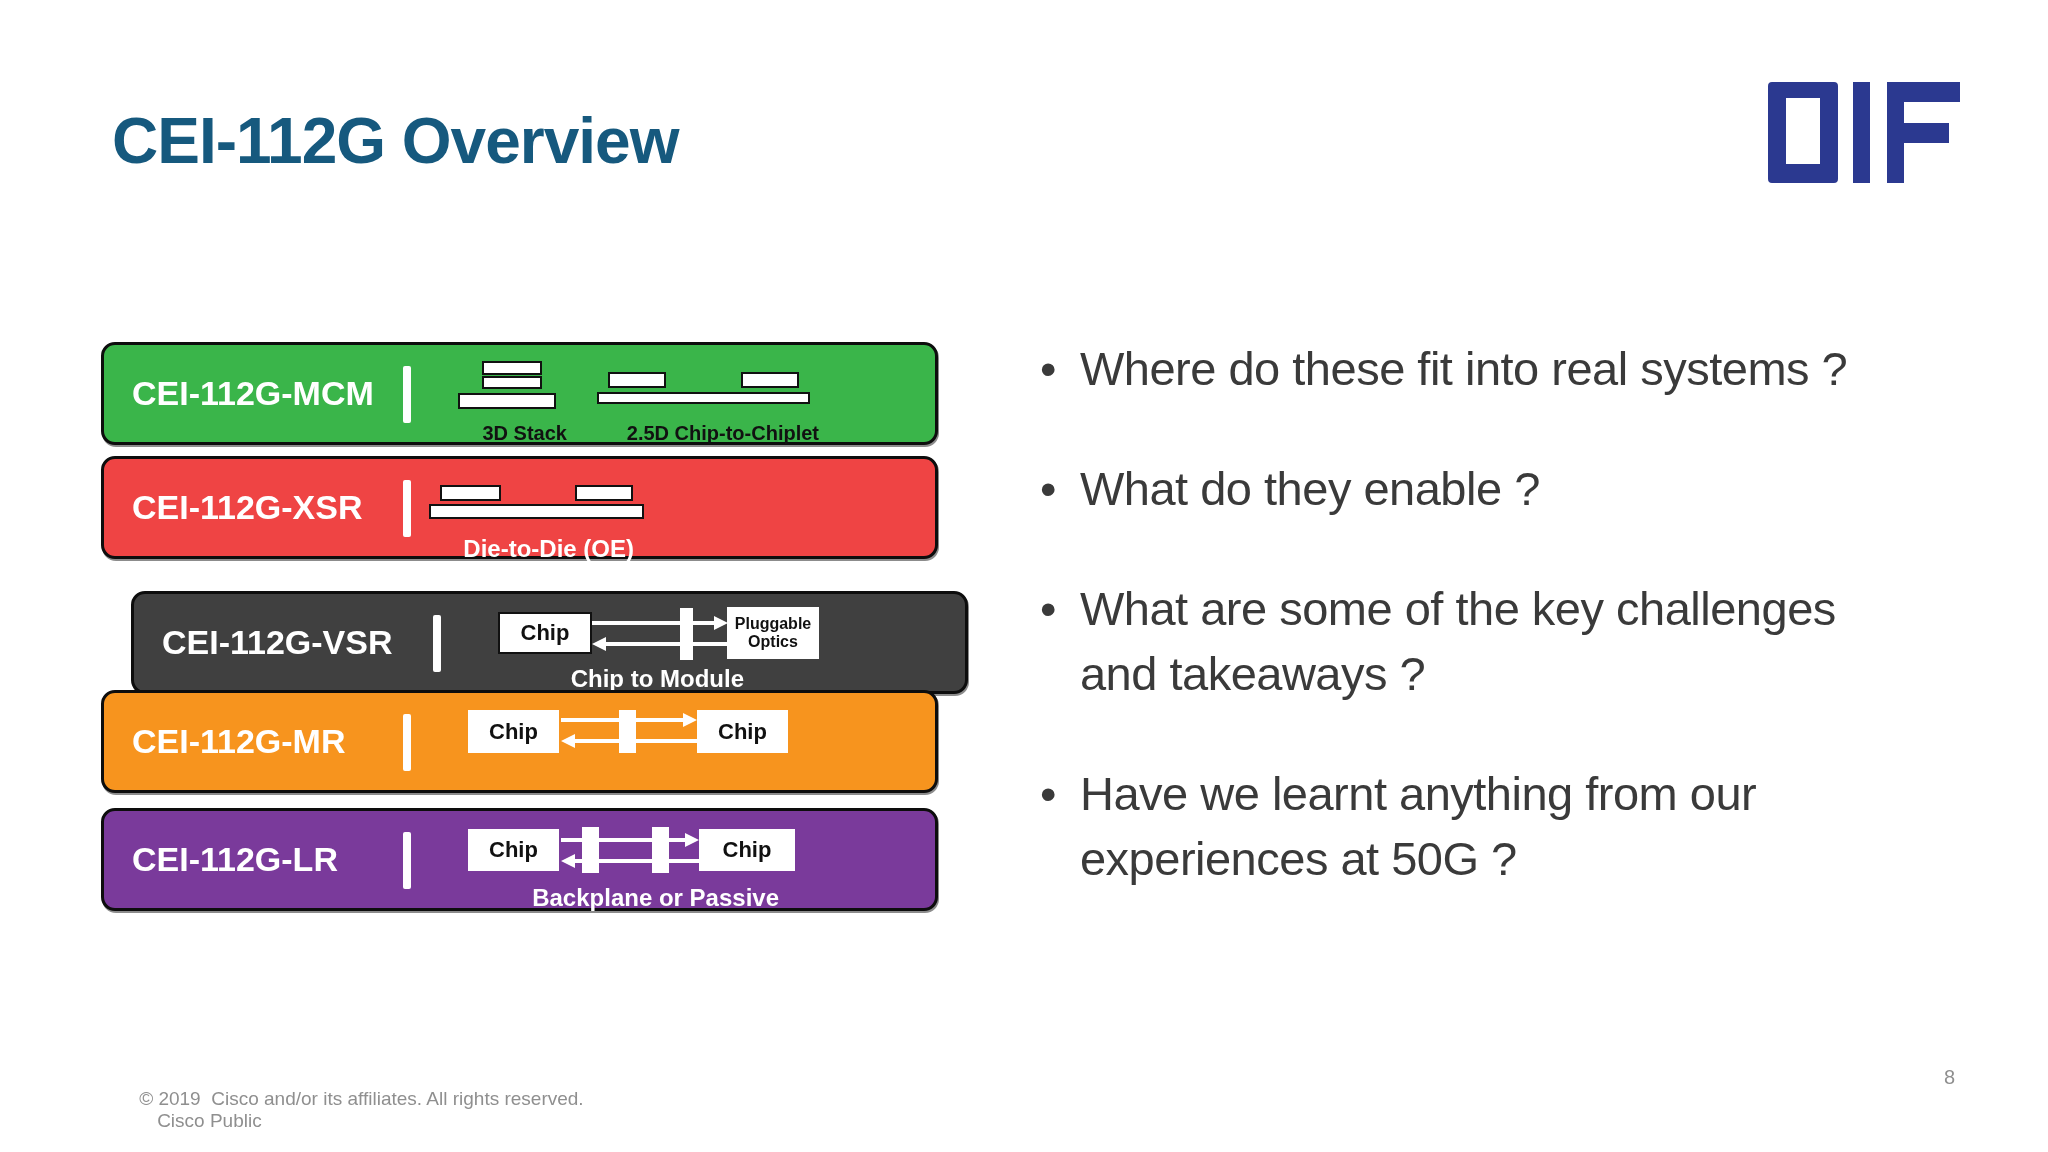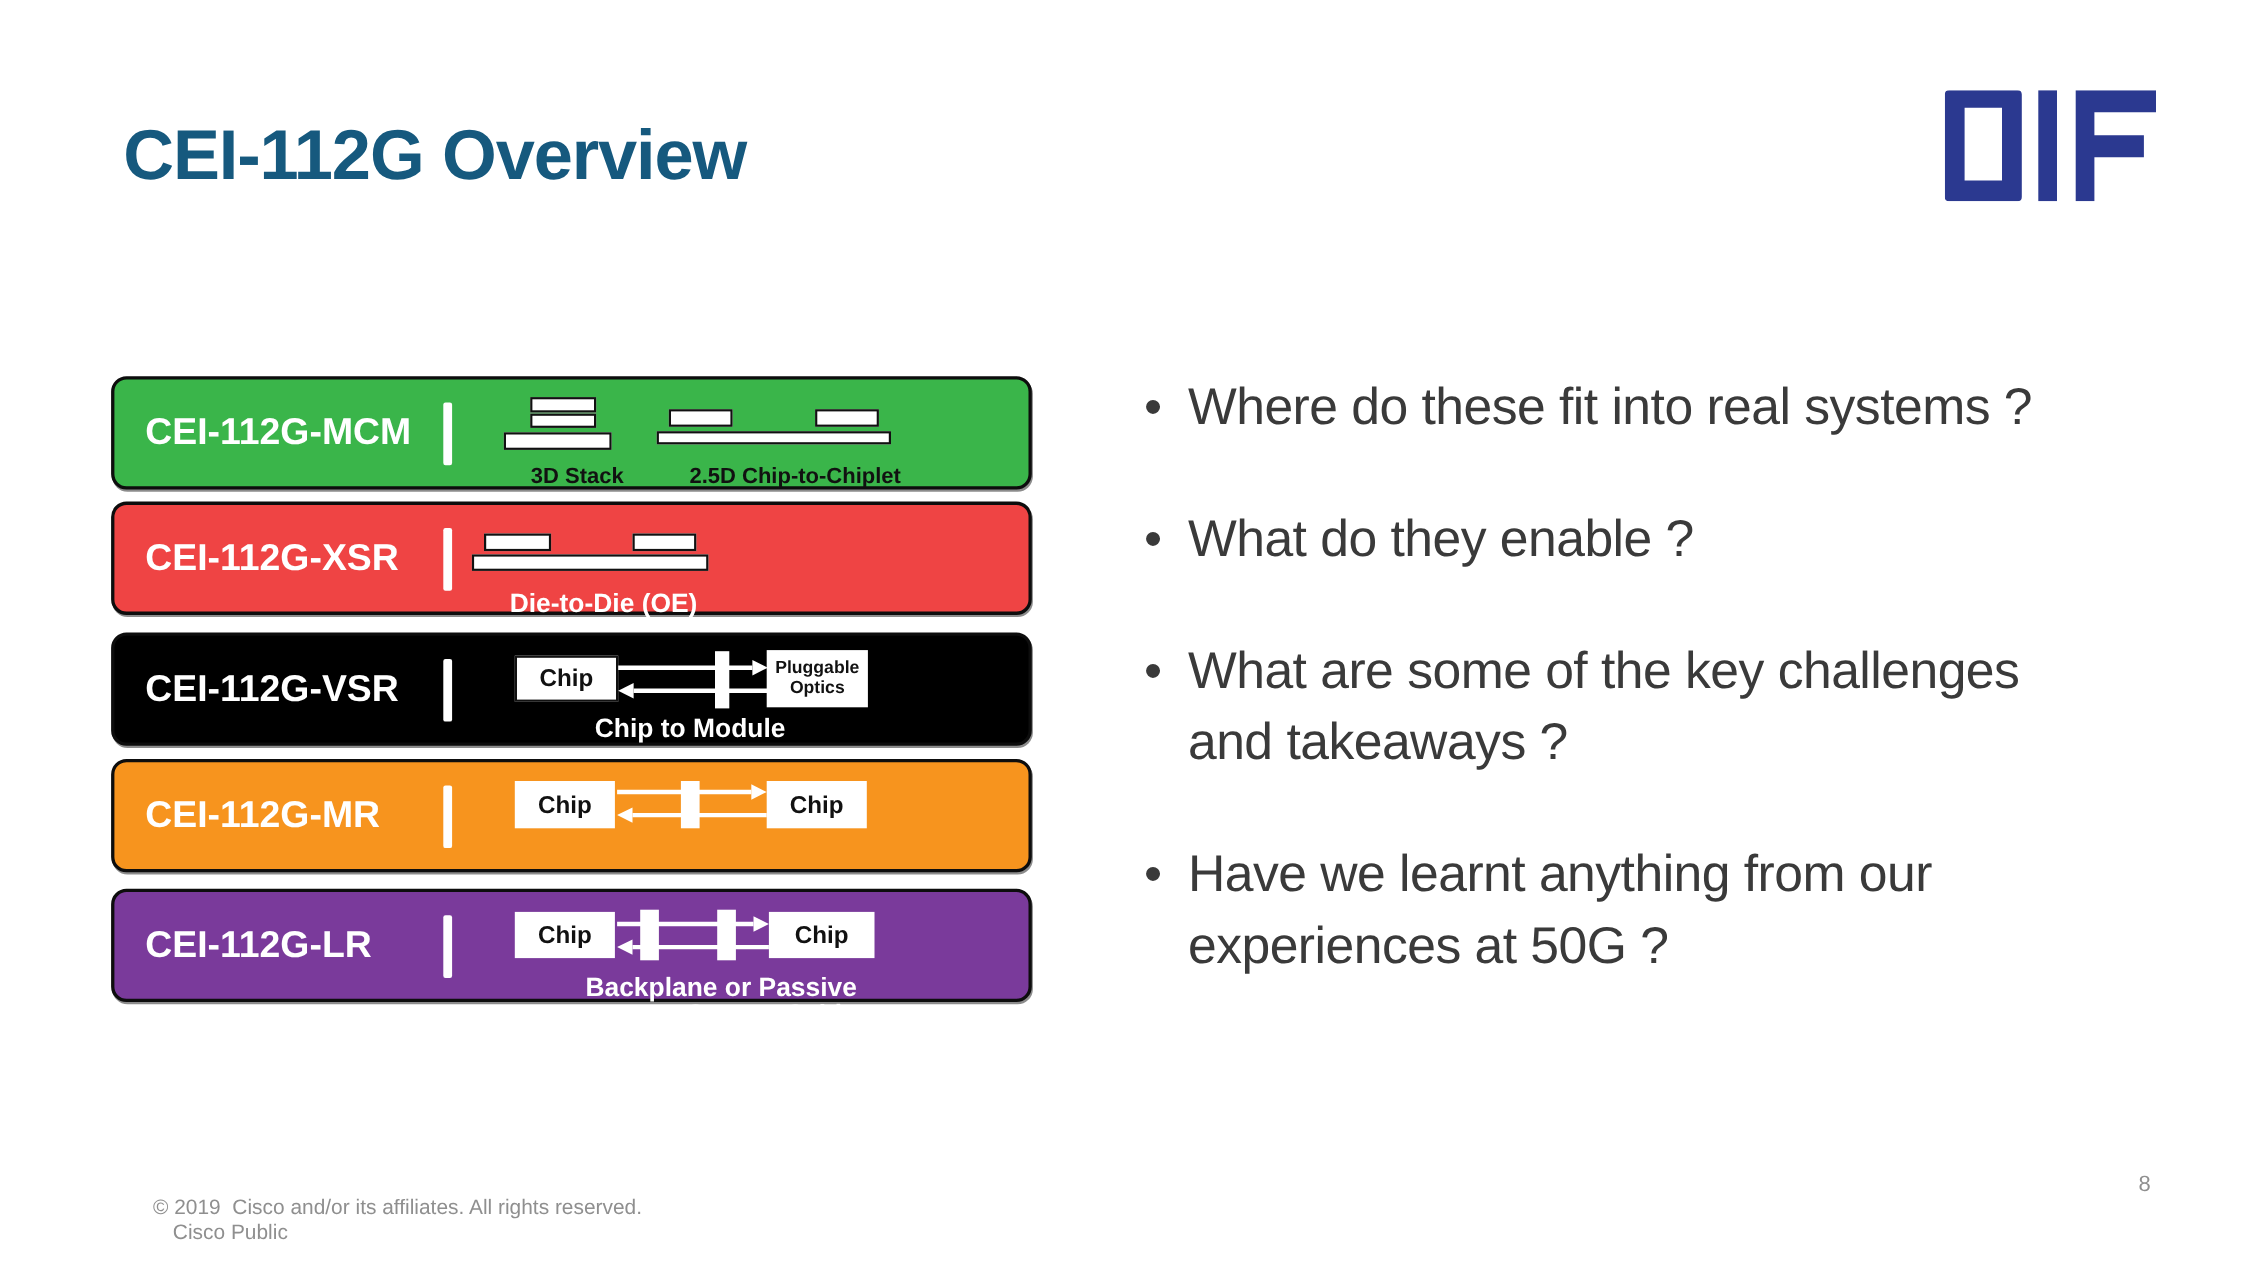--- a/index.html
+++ b/index.html
@@ -68,21 +68,21 @@
 
   <div class="bar" style="top: 456px; background: #ef4444;">
     <span class="bar-label">CEI-112G-XSR</span>
     <span class="divider"></span>
     <span class="icon-rect" style="left:336px;top:26px;width:61px;height:16px;"></span>
     <span class="icon-rect" style="left:471px;top:26px;width:58px;height:16px;"></span>
     <span class="icon-rect" style="left:325px;top:45px;width:215px;height:15px;"></span>
     <span class="bar-caption cap-white" style="left:330px;top:77px;width:200px;">Die-to-Die (OE)</span>
   </div>
 
-  <div class="bar" style="top: 575px; background: #000000;">
+  <div class="bar" style="top: 591px; background: #404040; margin-left: 30px;">
     <span class="bar-label">CEI-112G-VSR</span>
     <span class="divider"></span>
     <span class="chipbox bordered" style="left:364px;top:18px;width:94px;height:42px;font-size:22px;">Chip</span>
     <span class="chipbox" style="left:546px;top:14px;width:13px;height:52px;"></span>
     <span class="chipbox" style="left:593px;top:13px;width:92px;height:52px;font-size:16px;line-height:18px;">Pluggable Optics</span>
     <svg class="arrows" style="left:456px;top:20px;" width="140" height="40">
       <line x1="2" y1="9" x2="124" y2="9" stroke="#ffffff" stroke-width="4"></line>
       <polygon points="124,2 138,9 124,16" fill="#ffffff"></polygon>
       <line x1="16" y1="30" x2="138" y2="30" stroke="#ffffff" stroke-width="4"></line>
       <polygon points="16,23 2,30 16,37" fill="#ffffff"></polygon>

